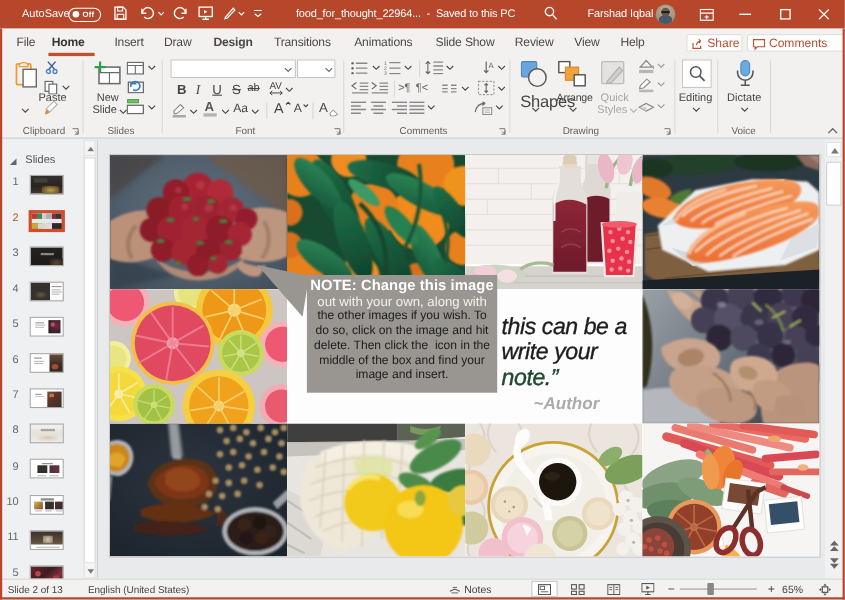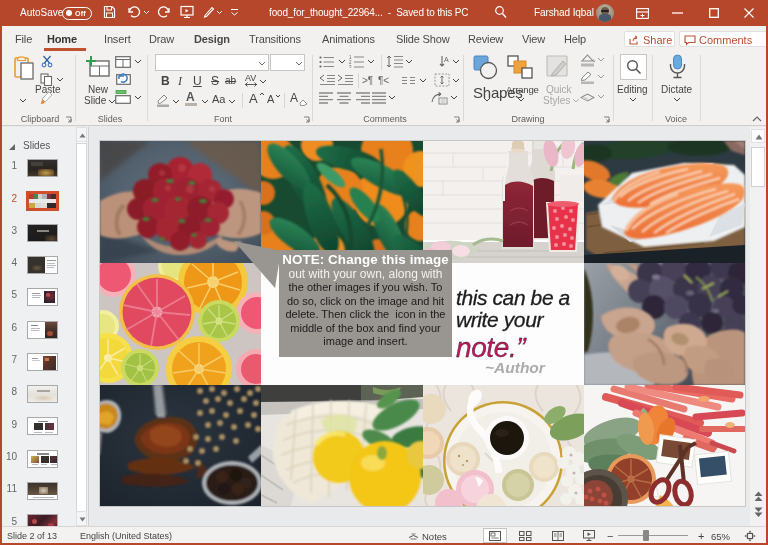--- a/index.html
+++ b/index.html
@@ -877,21 +877,21 @@
         </g>
 
       <circle cx="156" cy="106" r="20" fill="#f4aab2"></circle>
         <circle cx="156" cy="106" r="15" fill="#ea5a6e"></circle>
     </g>
   </svg>
 
   <div class="abs" style="left:161px; top:122px; width:323px; height:122px; background:#fdfdfd;">
     <div class="t" style="left:195px; top:23px; font-size:21px; letter-spacing:-0.4px; font-style:italic; color:#1d1d1d; -webkit-text-stroke:0.3px #1d1d1d;">this can be a</div>
     <div class="t" style="left:195px; top:45px; font-size:21px; letter-spacing:-0.4px; font-style:italic; color:#1d1d1d; -webkit-text-stroke:0.3px #1d1d1d;">write your</div>
-    <div class="t" style="left:195px; top:69px; font-size:28px; letter-spacing:-0.4px; font-style:italic; color:#be185d; -webkit-text-stroke:0.3px #1d1d1d;">note.”</div>
+    <div class="t" style="left:195px; top:69px; font-size:21px; letter-spacing:-0.4px; font-style:italic; color:#14532d; -webkit-text-stroke:0.3px #1d1d1d;">note.”</div>
     <div class="t" style="left:224px; top:96px; font-size:15.5px; font-style:italic; font-weight:bold; color:#ababab;">~Author</div>
   </div>
 
   <svg class="ic" style="left:484px; top:122px;" width="161" height="122" viewBox="0 0 161 122">
     <defs>
       <linearGradient id="gbg" x1="0" y1="0" x2="1" y2="0.55">
         <stop offset="0%" stop-color="#9aa0a6"></stop>
           <stop offset="55%" stop-color="#6e7680"></stop>
           <stop offset="100%" stop-color="#40464f"></stop>
       </linearGradient>

